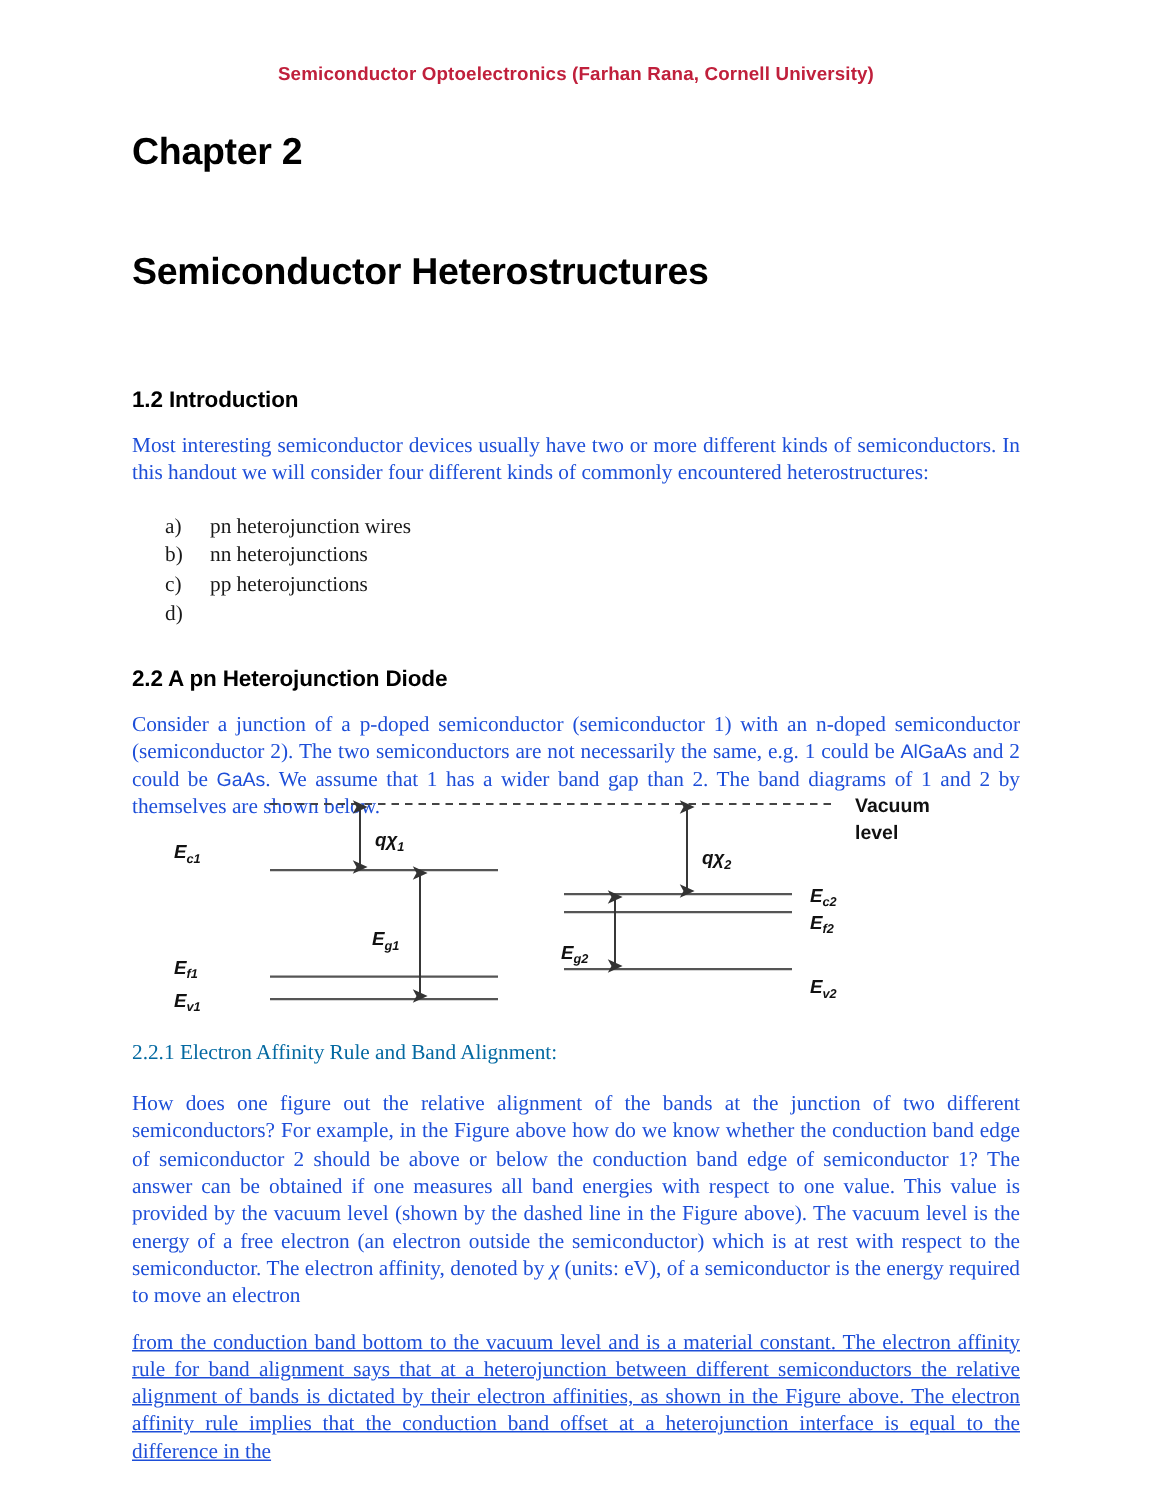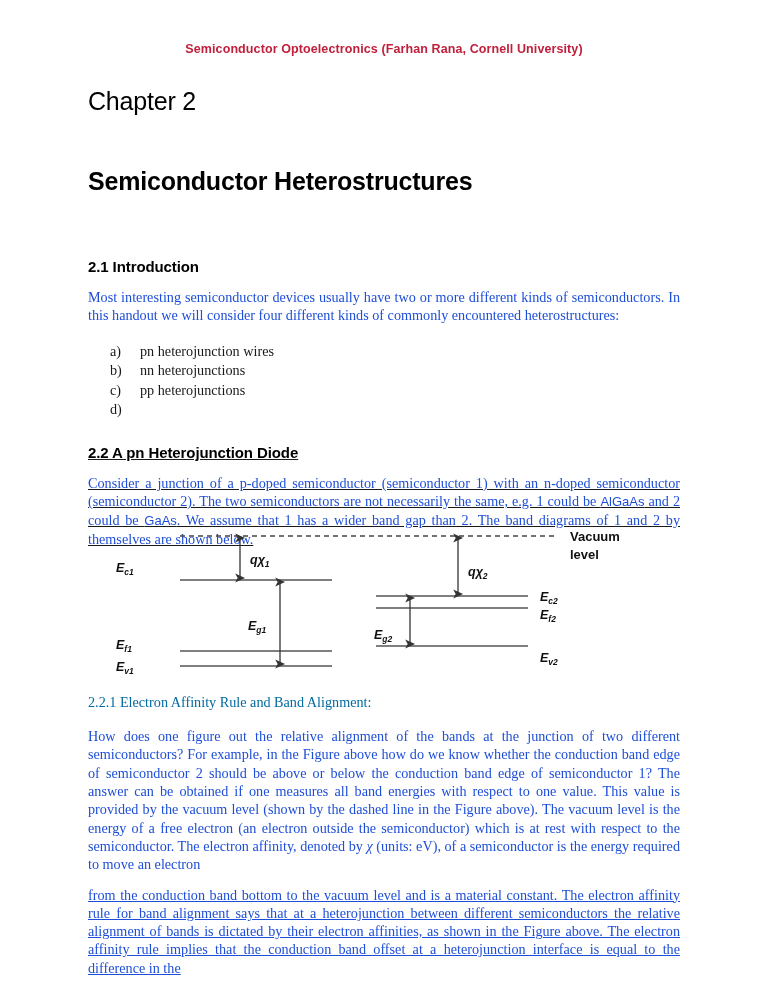--- a/index.html
+++ b/index.html
@@ -39,21 +39,21 @@
   
   .content {
     position: absolute;
     left: 88px;
     top: 88px;
     width: 592px;
   }
 
   h1.chapter {
     font-family: "Liberation Sans", "DejaVu Sans", sans-serif;
-    font-weight: normal;
+    font-weight: bold;
     font-size: 25px;
     margin: 0;
     line-height: 1.1;
     color: #000;
     letter-spacing: -0.2px;
   }
 
   h1.doctitle {
     font-family: "Liberation Sans", "DejaVu Sans", sans-serif;
     font-weight: bold;
@@ -67,21 +67,21 @@
   h2.section {
     font-family: "Liberation Sans", "DejaVu Sans", sans-serif;
     font-weight: bold;
     font-size: 15px;
     margin: 0;
     color: #000;
     letter-spacing: -0.1px;
   }
 
   .sec1-wrap { margin-top: 63px; }
-  .sec2-wrap { margin-top: 44px; text-decoration: underline; }
+  .sec2-wrap { margin-top: 44px; }
 
   p.body {
     font-size: 14.2px;
     line-height: 1.29;
     margin: 13px 0 0 0;
     text-align: justify;
     color: #1d4ed8;
   }
 
   .sans-inline {
@@ -167,21 +167,21 @@
 <div class="page">
 
   <div class="running-header">Semiconductor Optoelectronics (Farhan Rana, Cornell University)</div>
 
   <div class="content">
 
     <h1 class="chapter">Chapter 2</h1>
     <h1 class="doctitle">Semiconductor Heterostructures</h1>
 
     <div class="sec1-wrap">
-      <h2 class="section">2.1 Introduction</h2>
+      <h2 class="section">1.2 Introduction</h2>
       <p class="body">Most interesting semiconductor devices usually have two or more different kinds of semiconductors. In this handout we will consider four different kinds of commonly encountered heterostructures:</p>
       <ol class="kinds">
         <li>
           <span class="marker">a)</span><span>pn heterojunction wires</span>
         </li>
         <li>
           <span class="marker">b)</span><span>nn heterojunctions</span>
         </li>
         <li>
           <span class="marker">c)</span><span>pp heterojunctions</span>

